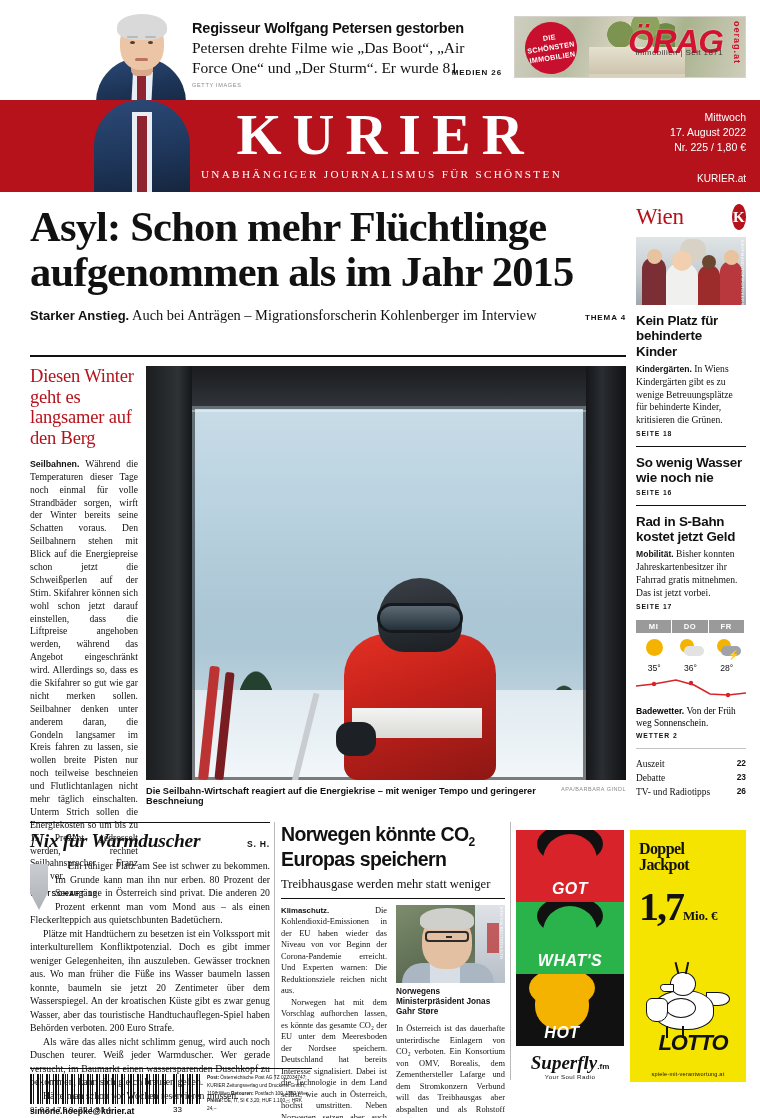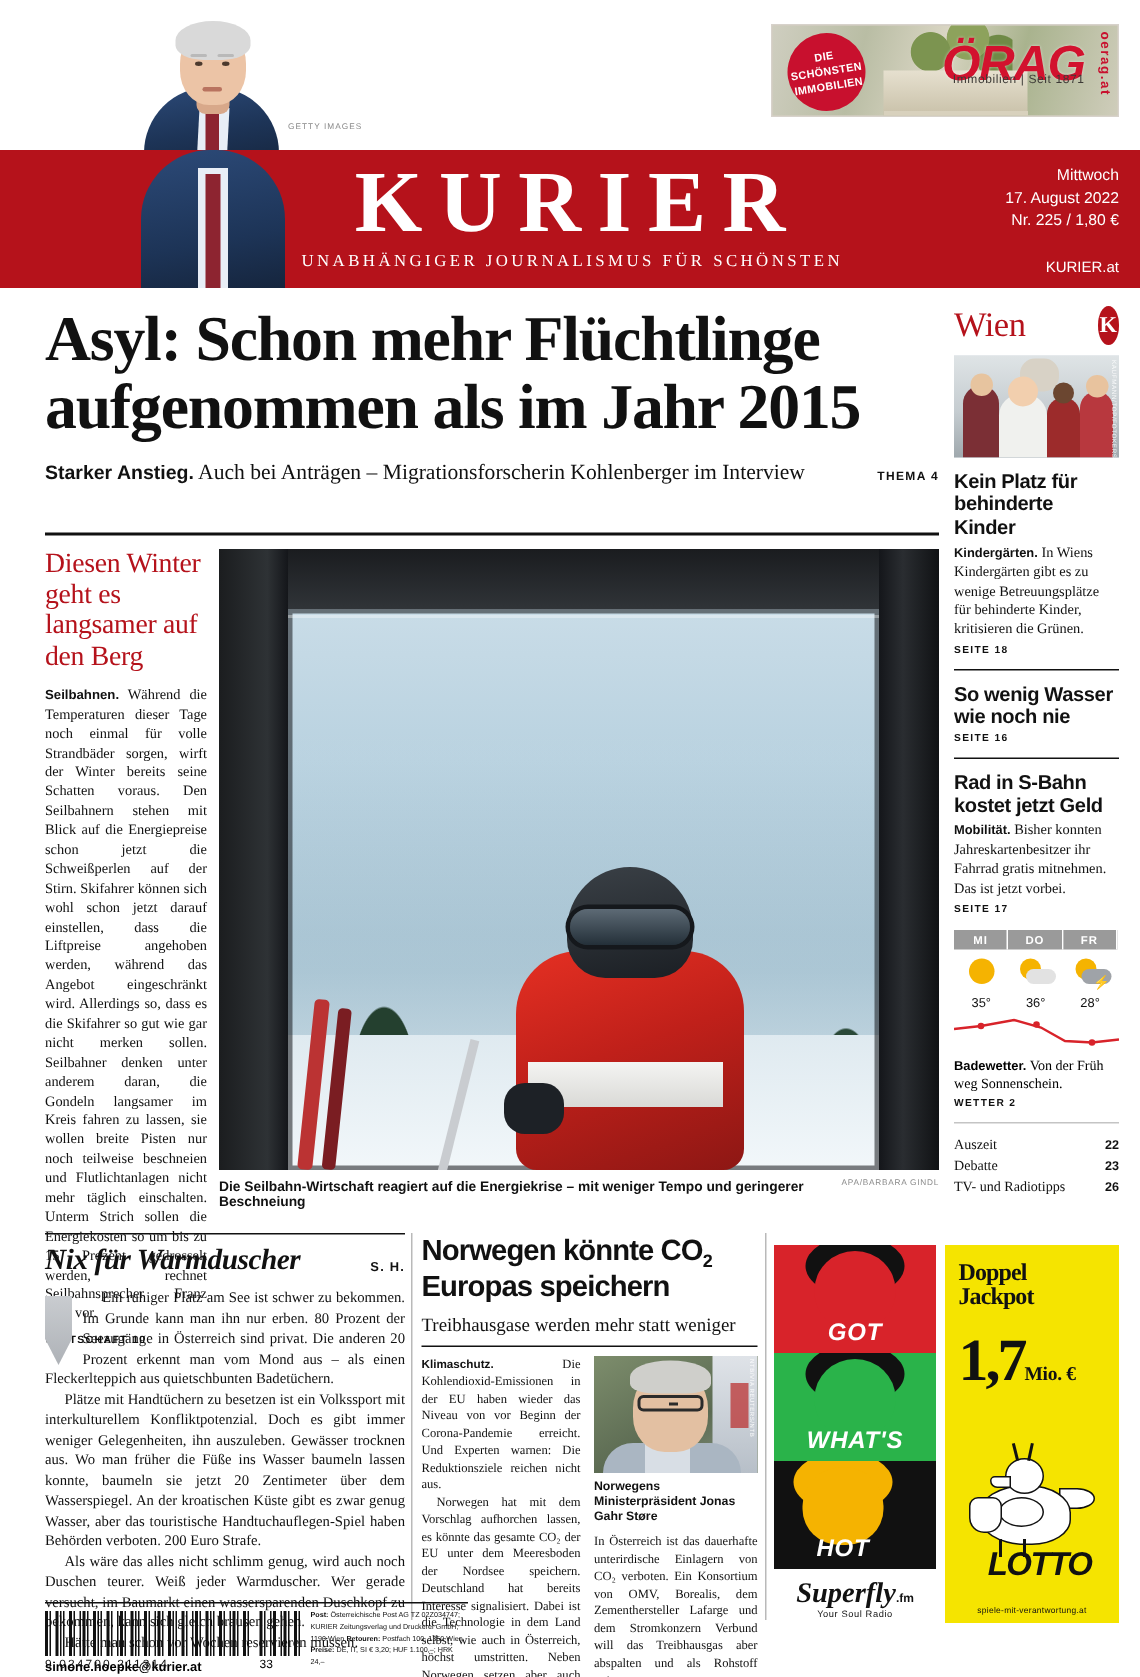--- a/index.html
+++ b/index.html
@@ -446,20 +446,25 @@
       <div class="neck"></div>
         <div class="head"></div>
         <div class="hair"></div>
       <div class="brow1"></div>
         <div class="brow2"></div>
       <div class="eye1"></div>
         <div class="eye2"></div>
         <div class="mouth"></div>
     </div>
 
+    <div class="teaser-text">
+      <div class="teaser-head">Regisseur Wolfgang Petersen gestorben</div>
+      <div class="teaser-body">Petersen drehte Filme wie „Das Boot“, „Air Force One“ und „Der Sturm“. Er wurde 81</div>
+      <div class="teaser-ref">MEDIEN 26</div>
+    </div>
     <div class="credit-getty">GETTY IMAGES</div>
 
     <div class="orag">
       <div class="photo"></div>
       <div class="greenery"></div>
       <div class="balcony"></div>
       <div class="seal">
         <span>DIE</span>
         <span>SCHÖNSTEN</span>
         <span>IMMOBILIEN</span>

